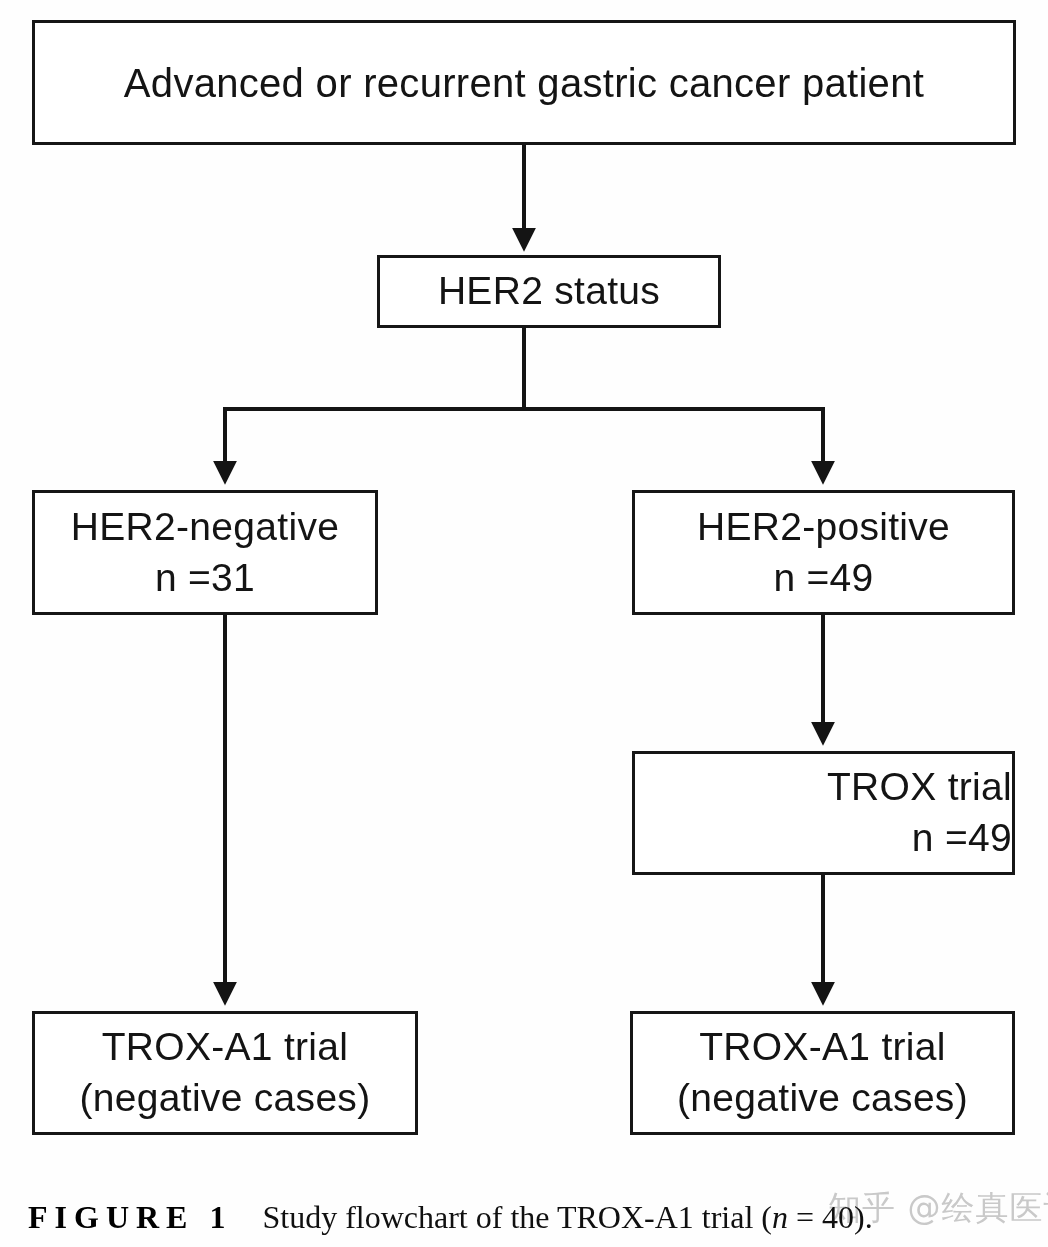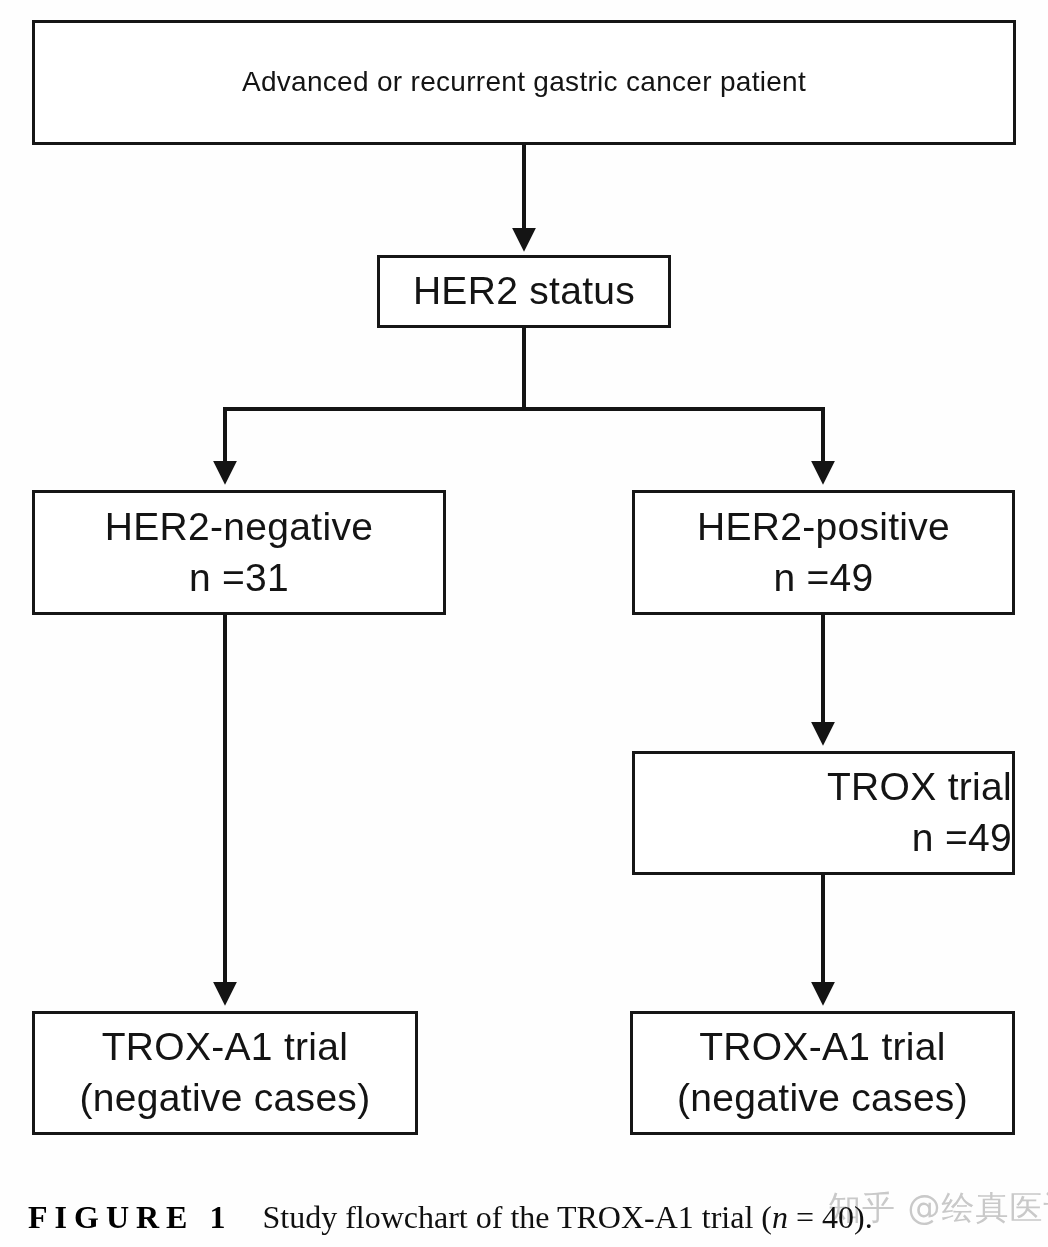--- a/index.html
+++ b/index.html
@@ -24,23 +24,23 @@
     justify-content: center;
     align-items: center;
     text-align: center;
     font-family: "Liberation Sans", "DejaVu Sans", sans-serif;
     color: #141414;
     font-size: 39px;
     line-height: 1.3;
     letter-spacing: 0.3px;
     z-index: 2;
   }
-  #box-eligibility       { left: 32px;  top: 20px;   width: 984px; height: 125px; font-size: 28px; }
-  #box-her2-status       { left: 377px; top: 255px;  width: 294px; height: 73px; }
-  #box-her2-negative     { left: 32px;  top: 490px;  width: 414px; height: 125px; }
+  #box-eligibility       { left: 32px;  top: 20px;   width: 984px; height: 125px; font-size: 40px; }
+  #box-her2-status       { left: 377px; top: 255px;  width: 344px; height: 73px; }
+  #box-her2-negative     { left: 32px;  top: 490px;  width: 346px; height: 125px; }
   #box-her2-positive     { left: 632px; top: 490px;  width: 383px; height: 125px; }
   #box-trox-trial        { left: 632px; top: 751px;  width: 383px; height: 124px; align-items: flex-end; }
   #box-trox-a1-negative  { left: 32px;  top: 1011px; width: 386px; height: 124px; }
   #box-trox-a1-positive  { left: 630px; top: 1011px; width: 385px; height: 124px; }
 
   svg.connectors {
     position: absolute;
     left: 0; top: 0;
     width: 1048px;
     height: 1247px;

